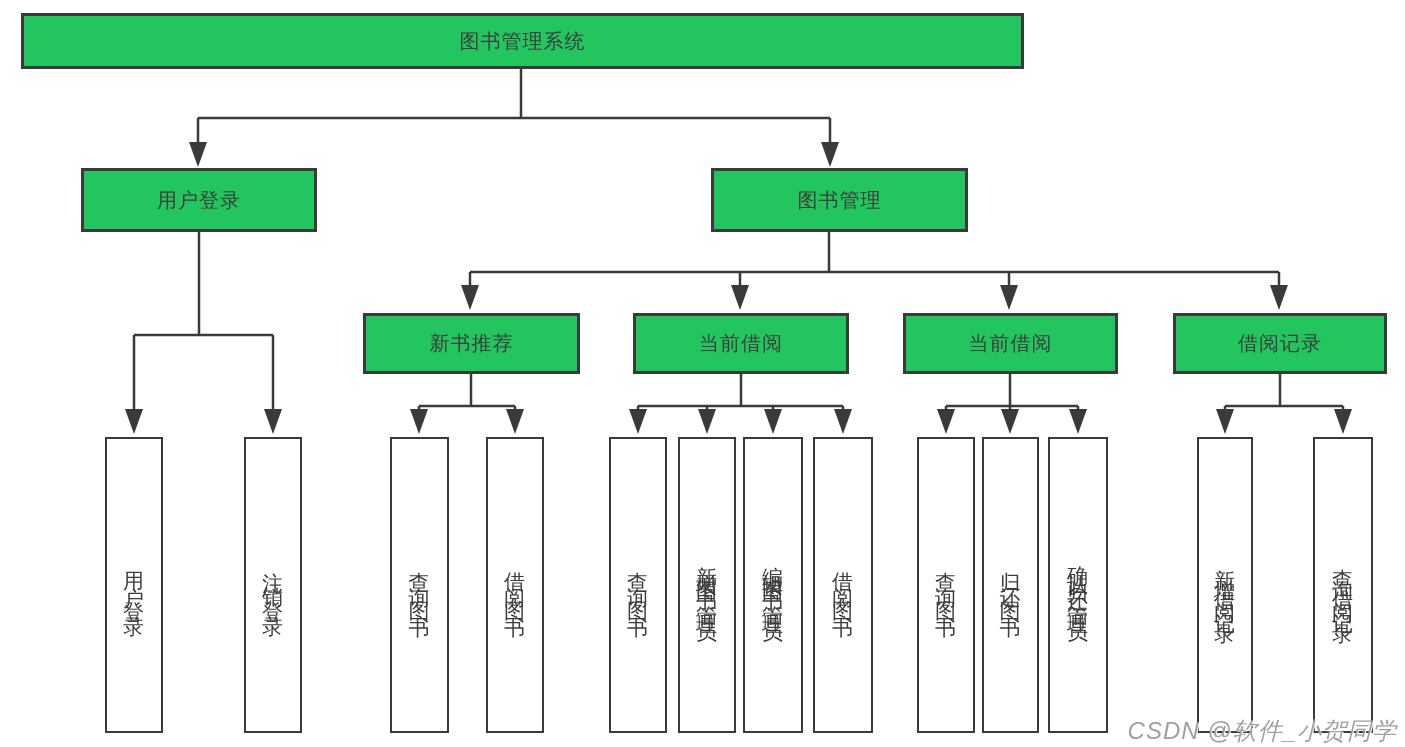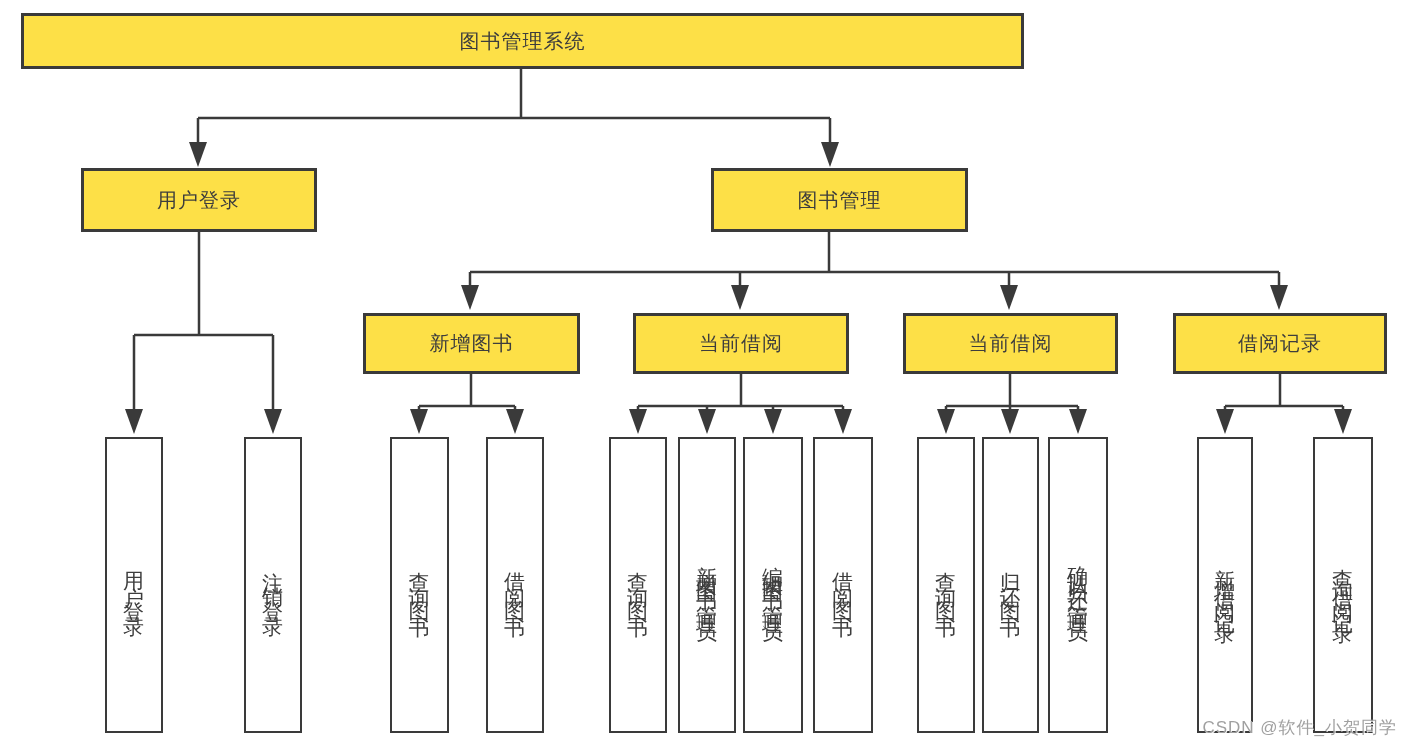--- a/index.html
+++ b/index.html
@@ -10,43 +10,44 @@
   }
   html,body{margin:0;padding:0;background:var(--bg-color);}
   .stage{
     position:relative;width:1405px;height:747px;background:var(--bg-color);
     font-family:"Liberation Sans","DejaVu Sans",sans-serif;overflow:hidden;
   }
   .connectors{position:absolute;left:0;top:0;width:1405px;height:747px;}
   .connectors path{stroke:var(--line-color);stroke-width:2.5;fill:none;}
   .connectors polygon{fill:var(--line-color);stroke:none;}
   .node{
-    position:absolute;box-sizing:border-box;background:#fde047;
+    position:absolute;box-sizing:border-box;background:#22c55e;
     border:3px solid var(--line-color);
     display:flex;align-items:center;justify-content:center;
     font-size:20px;color:var(--text-color);letter-spacing:1px;white-space:nowrap;
   }
   .leaf{
     position:absolute;box-sizing:border-box;background:#fff;
     border:2.5px solid var(--line-color);
     top:437px;height:296px;
     display:flex;align-items:center;justify-content:center;
   }
   .vtext{
     writing-mode:vertical-rl;text-orientation:mixed;
     font-size:21px;line-height:1;letter-spacing:15px;
     color:var(--text-color);white-space:nowrap;
   }
   .vtext.mid{letter-spacing:11px;}
   .vtext.narrow{letter-spacing:8px;}
   .watermark{
-    position:absolute;right:8px;bottom:8px;
-    font-size:17px;letter-spacing:1px;color:var(--watermark-color);
+    position:absolute;right:8px;bottom:0;
+    font-size:24px;letter-spacing:1px;color:var(--watermark-color);
     text-shadow:1px 1px 0 rgba(255,255,255,.9);
     z-index:5;
+    font-style:italic;
   }
 </style>
 </head>
 <body>
 
 <div class="stage">
 
   <svg class="connectors" viewBox="0 0 1405 747" xmlns="http://www.w3.org/2000/svg" aria-hidden="true">
 
     <path d="M521 69 V118 M198 118 H830 M198 118 V150 M830 118 V150"></path>
@@ -91,21 +92,21 @@
   </div>
 
   <div class="node" style="left:81px;top:168px;width:236px;height:64px">
     <span>用户登录</span>
   </div>
   <div class="node" style="left:711px;top:168px;width:257px;height:64px">
     <span>图书管理</span>
   </div>
 
   <div class="node" style="left:363px;top:313px;width:217px;height:61px">
-    <span>新增图书</span>
+    <span>新书推荐</span>
   </div>
   <div class="node" style="left:633px;top:313px;width:216px;height:61px">
     <span>当前借阅</span>
   </div>
   <div class="node" style="left:903px;top:313px;width:215px;height:61px">
     <span>当前借阅</span>
   </div>
   <div class="node" style="left:1173px;top:313px;width:214px;height:61px">
     <span>借阅记录</span>
   </div>

